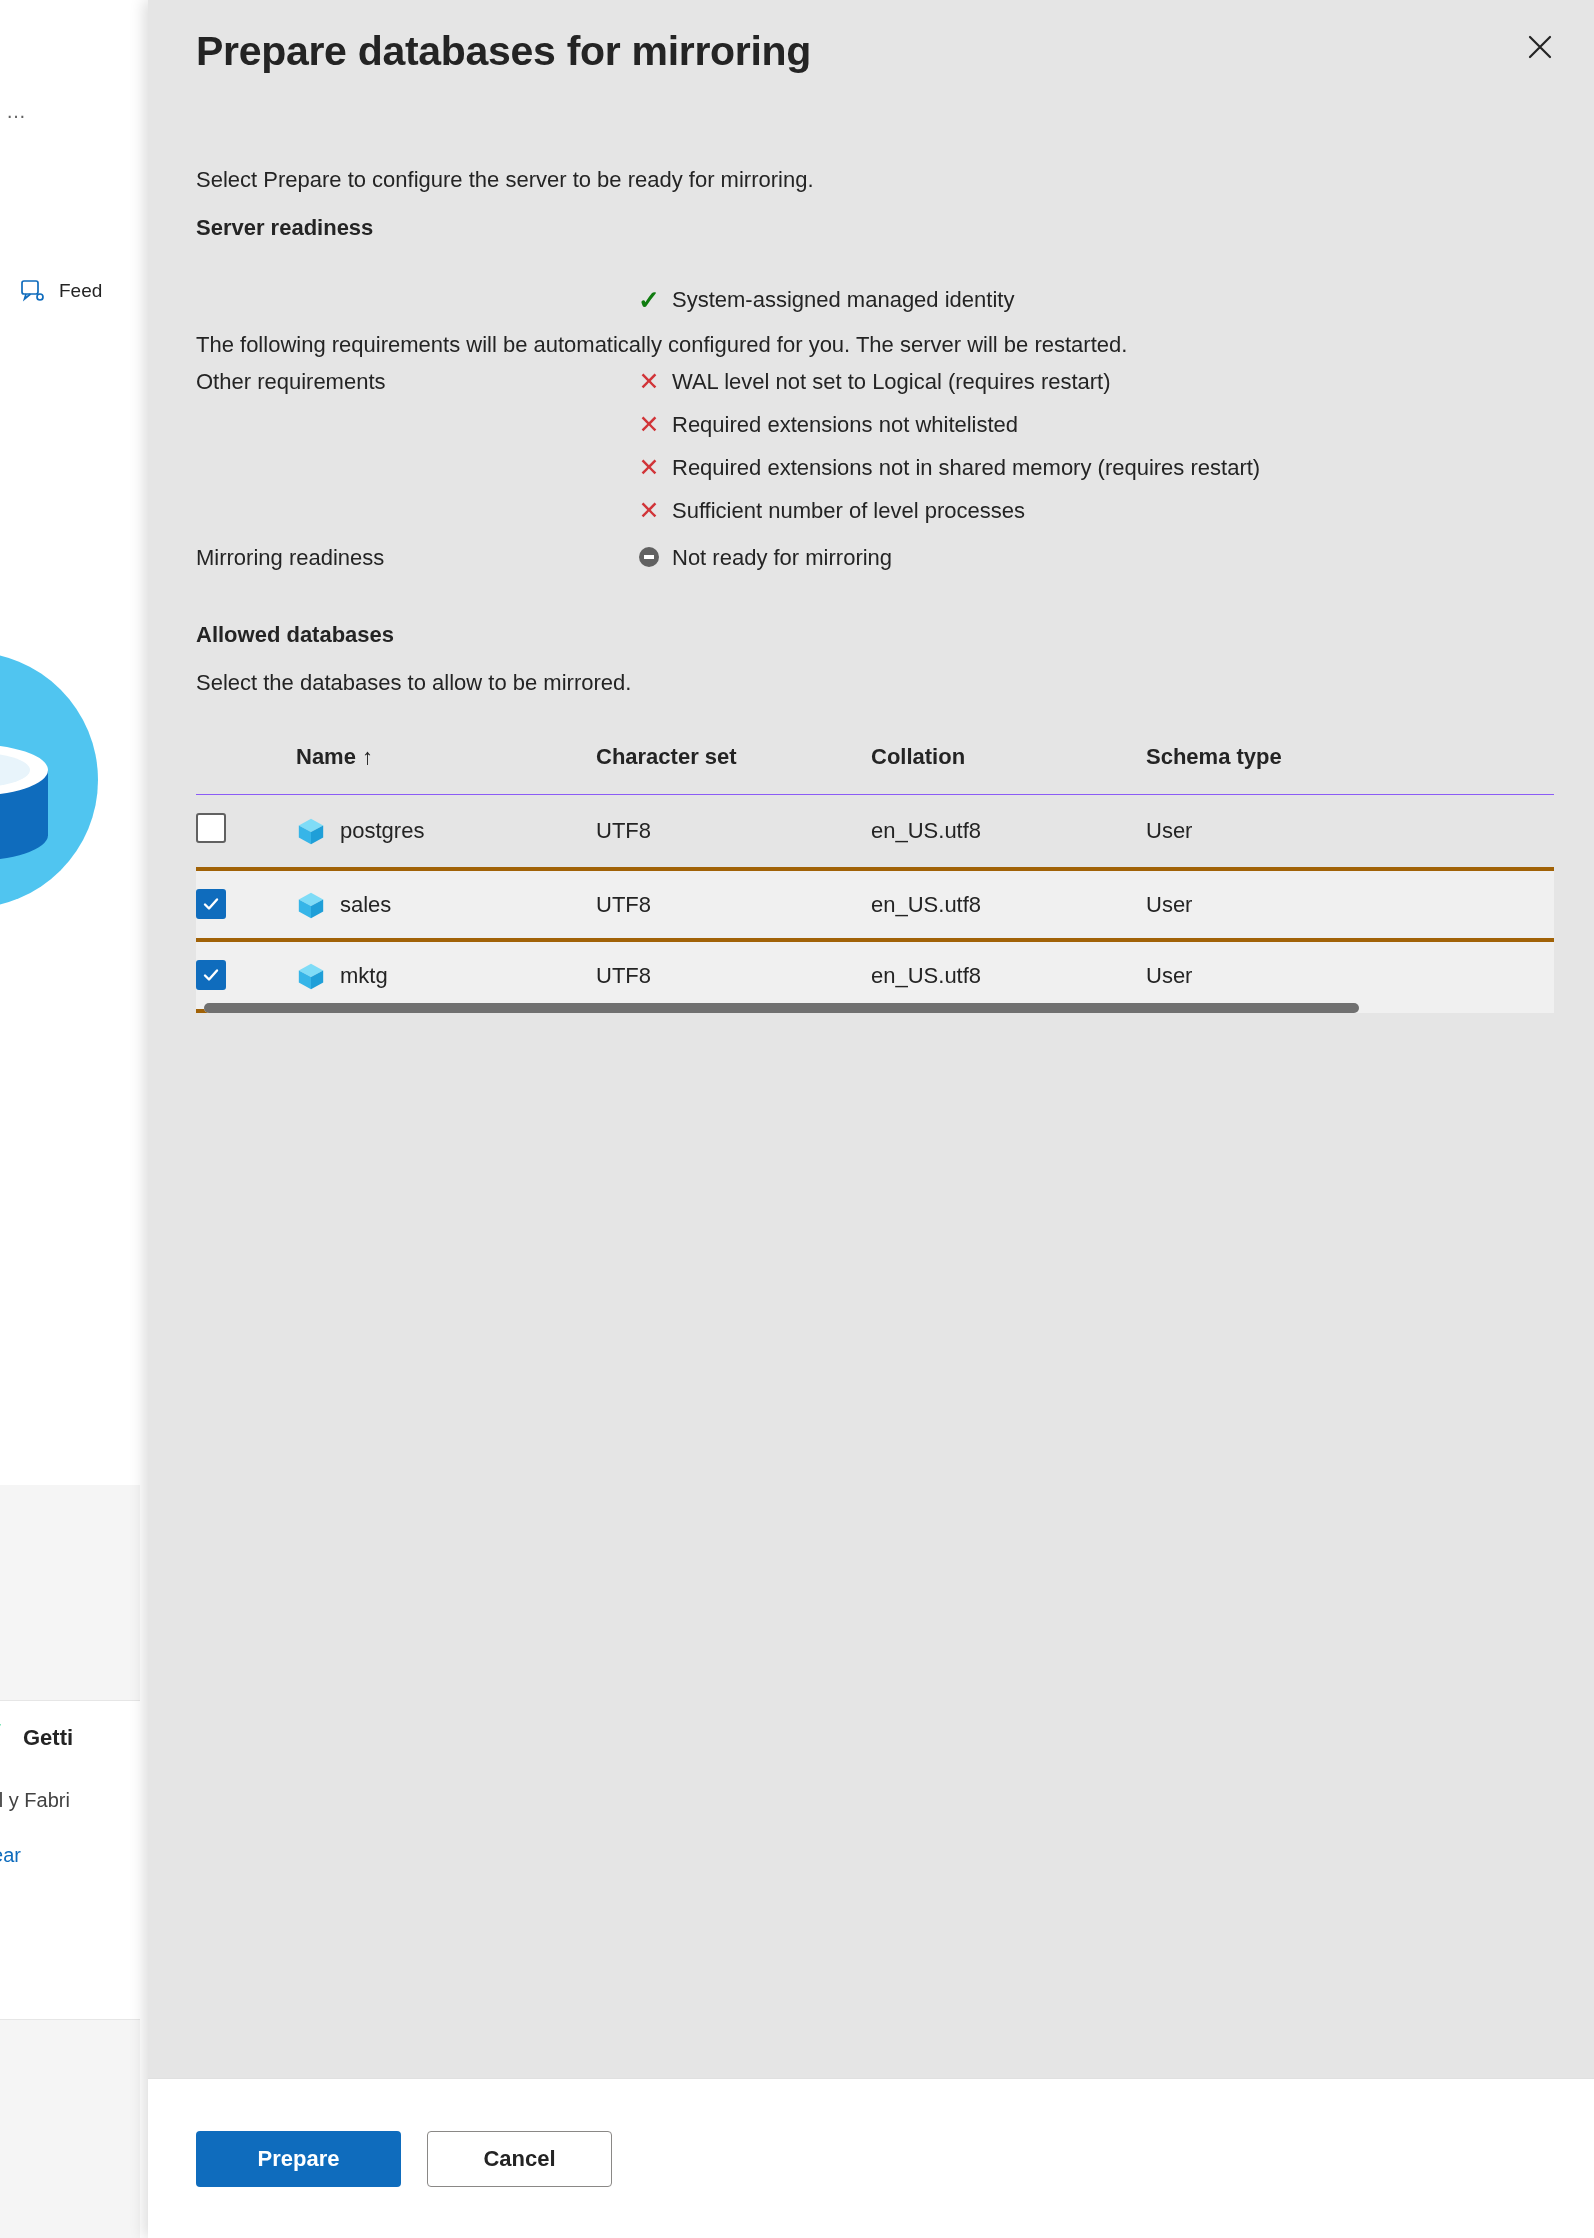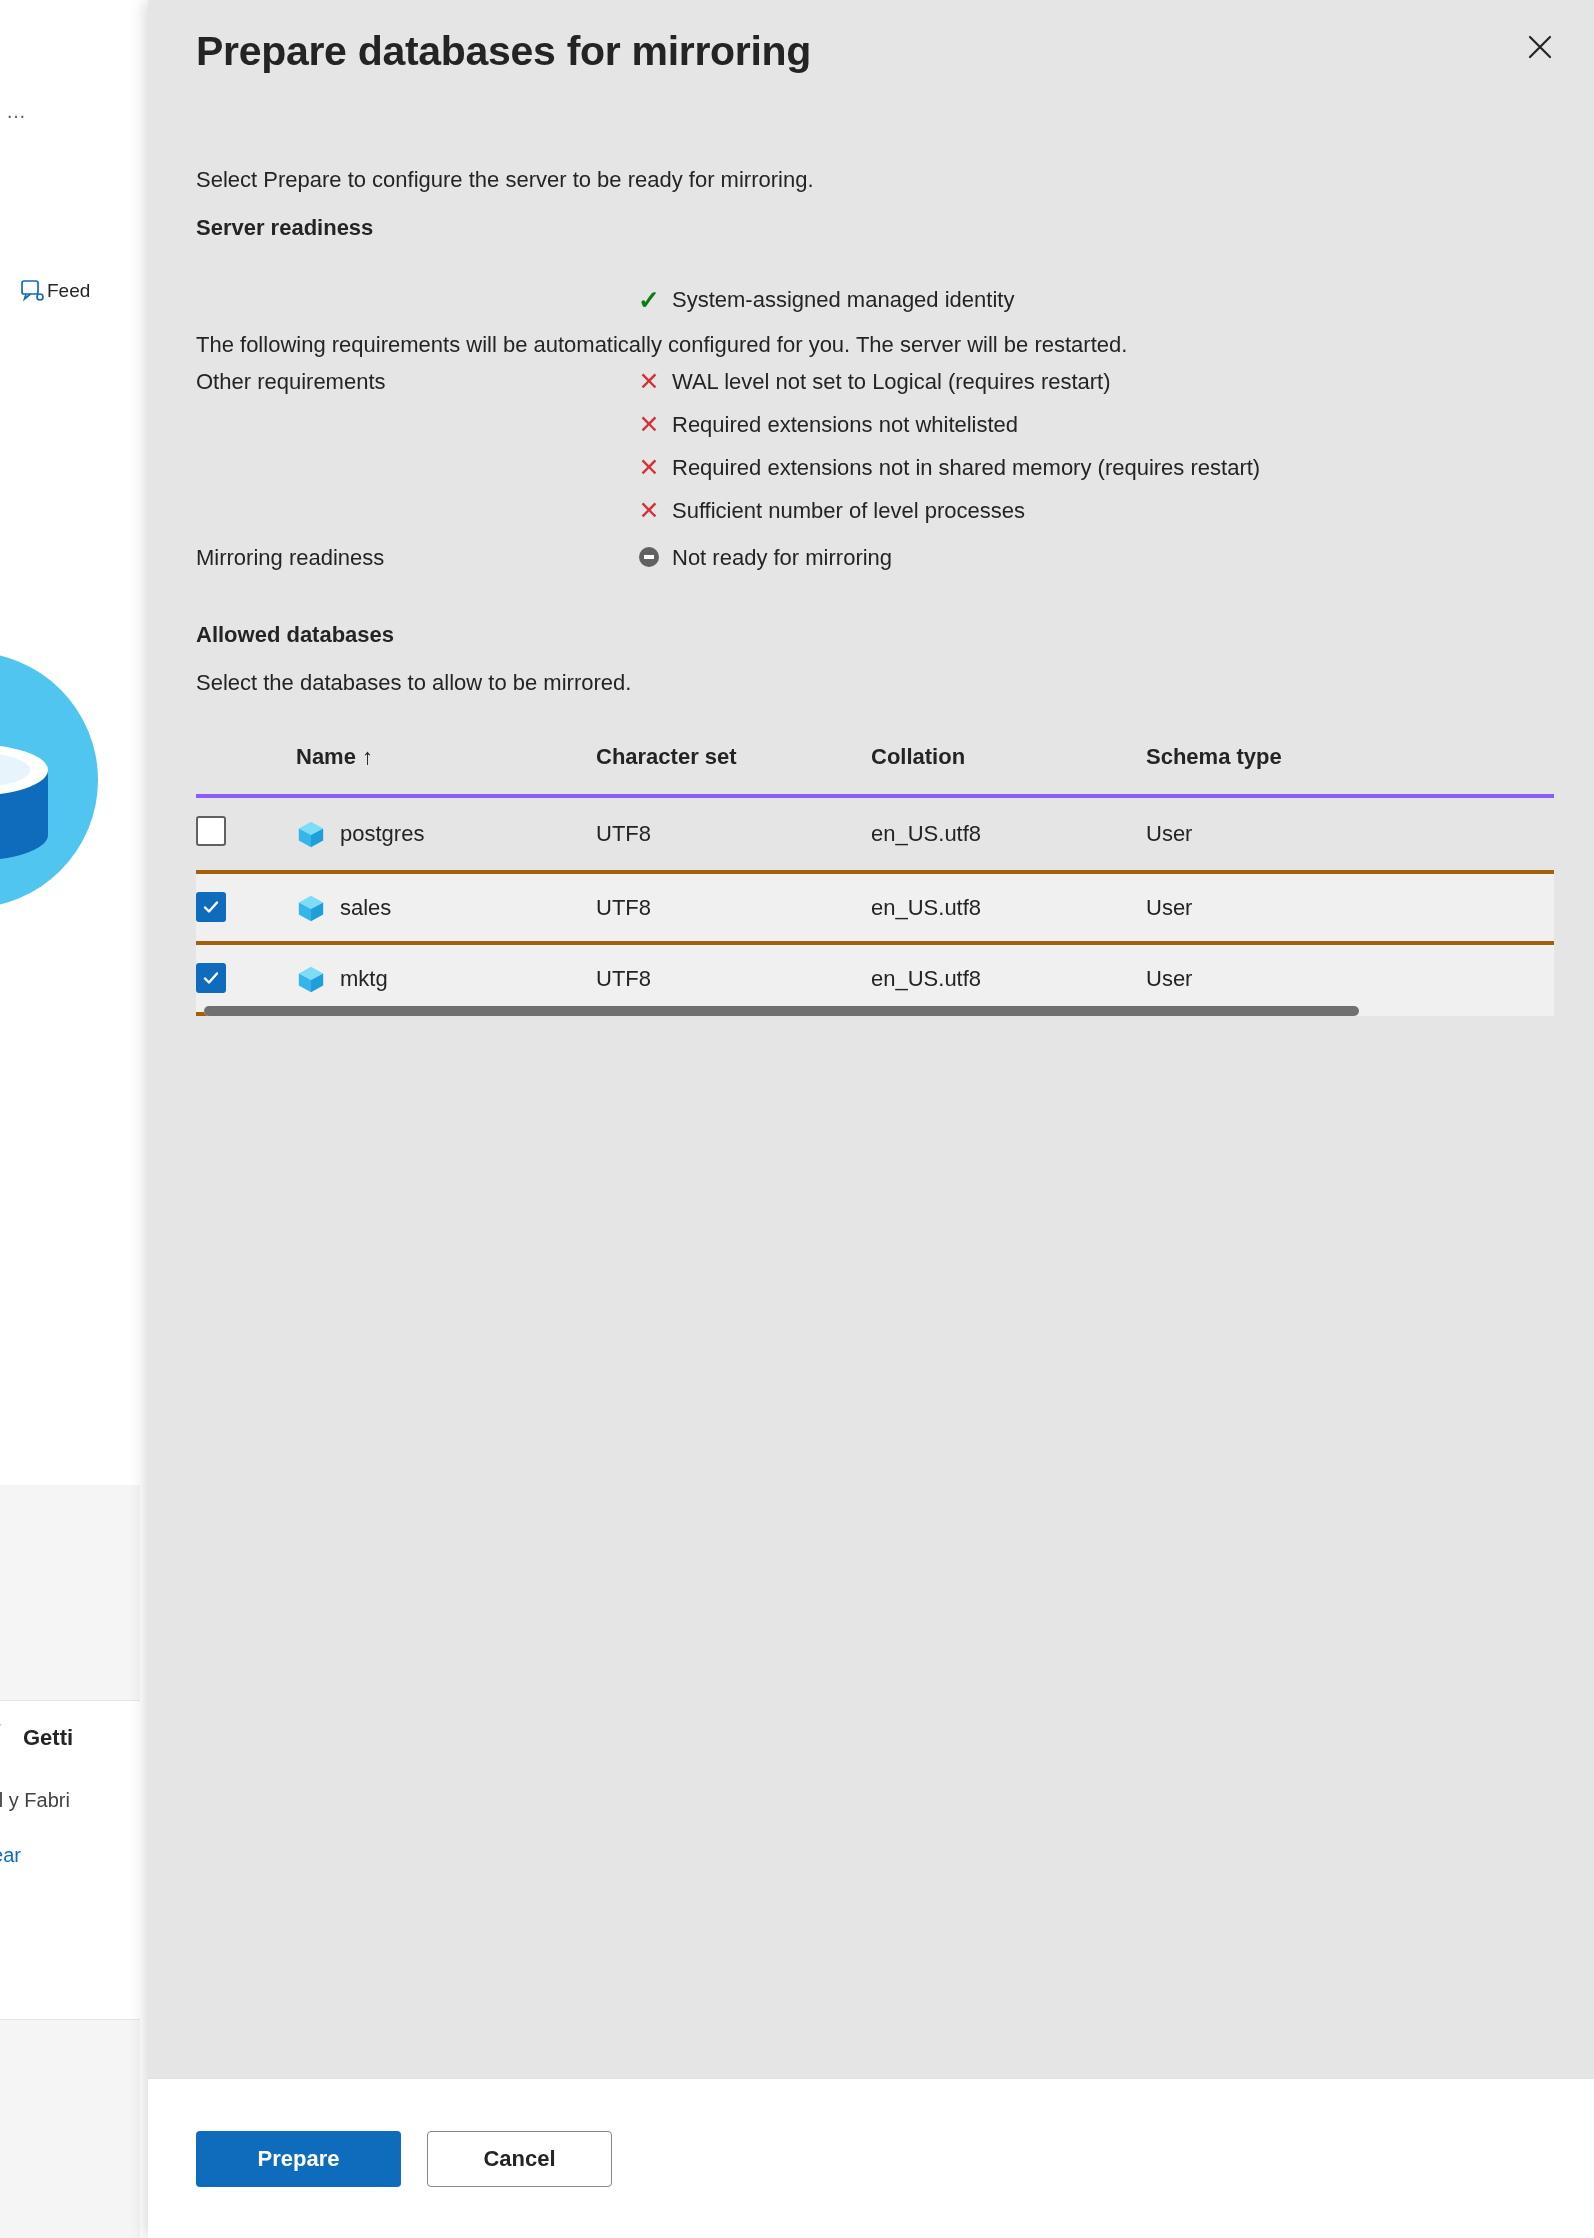--- a/index.html
+++ b/index.html
@@ -37,21 +37,21 @@
     left: 6px; top: 100px;
     font-size: 20px;
     color: #616161;
     letter-spacing: 2px;
   }
   #bg-feedback {
     position: absolute;
     left: 20px; top: 278px;
     display: flex;
     align-items: center;
-    gap: 1px;
+    gap: 13px;
     font-size: 19px;
     color: #242424;
   }
   #bg-feedback svg { display: block; }
 
   #bg-hero {
     position: absolute;
     left: 0; top: 340px;
     width: 140px; height: 1145px;
     background: #ffffff;
@@ -222,21 +222,21 @@
     border-collapse: collapse;
     width: 1460px;
     table-layout: fixed;
   }
   #db-table th {
     text-align: left;
     font-size: 22px;
     font-weight: bold;
     color: #242424;
     padding: 0 0 24px 0;
-    border-bottom: 4px solid #8b5cf6;
+    border-bottom: 1px solid #8b5cf6;
     white-space: nowrap;
   }
   #db-table td {
     font-size: 22px;
     color: #242424;
     padding: 18px 0;
     border-bottom: 4px solid #a16207;
     white-space: nowrap;
   }
   .col-check { width: 100px; }

